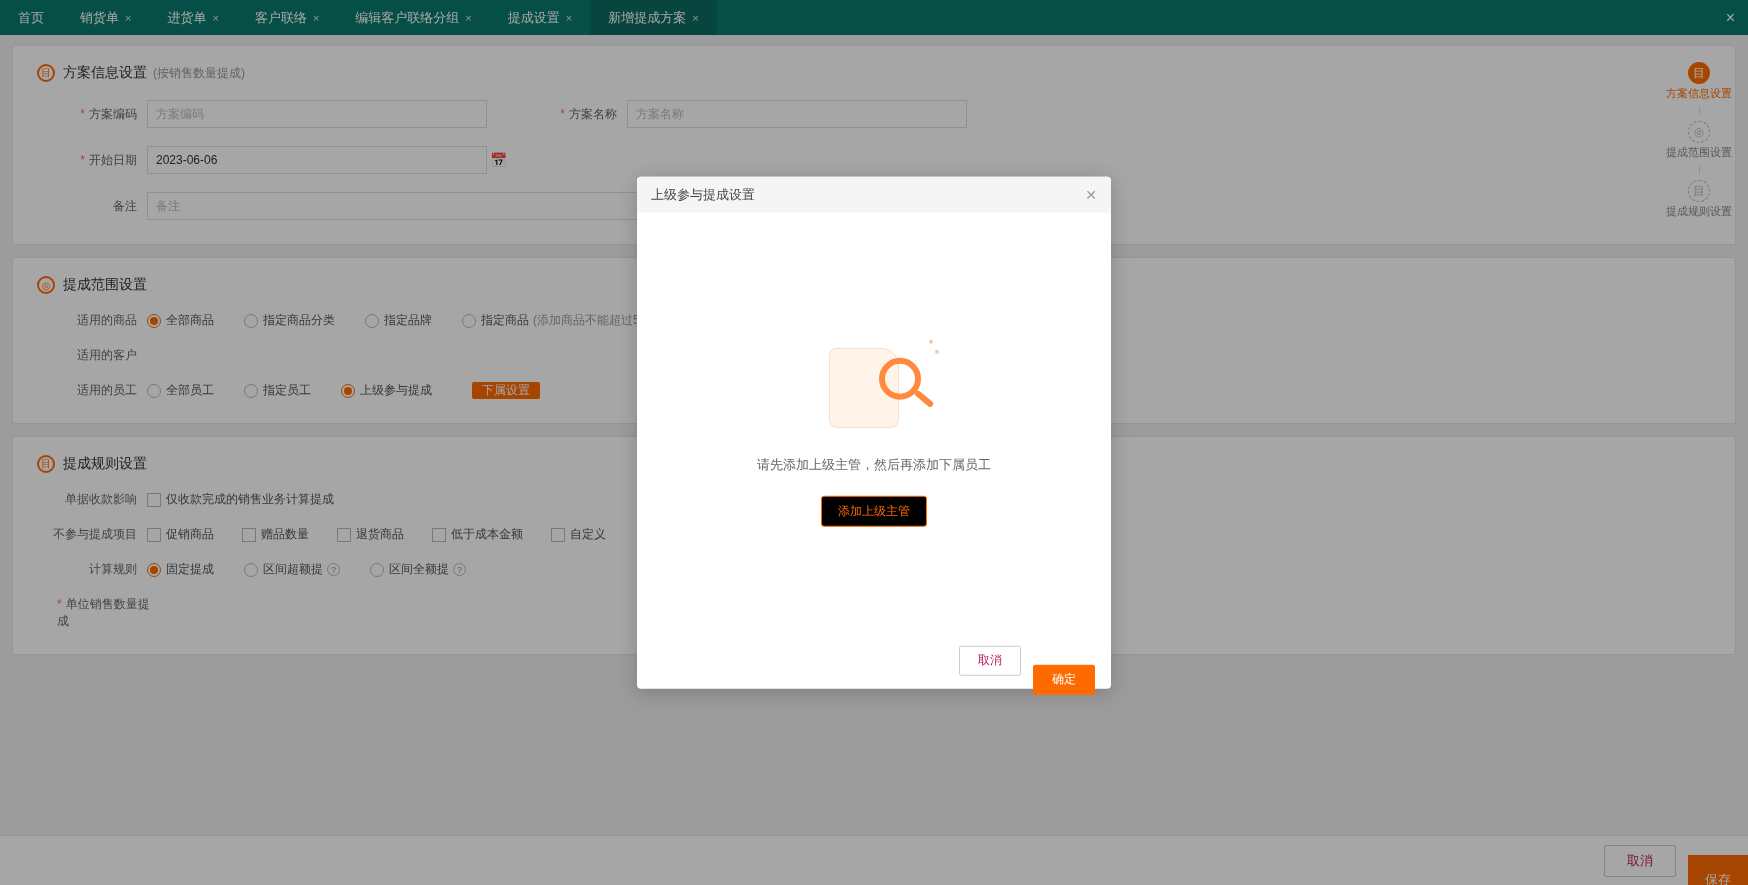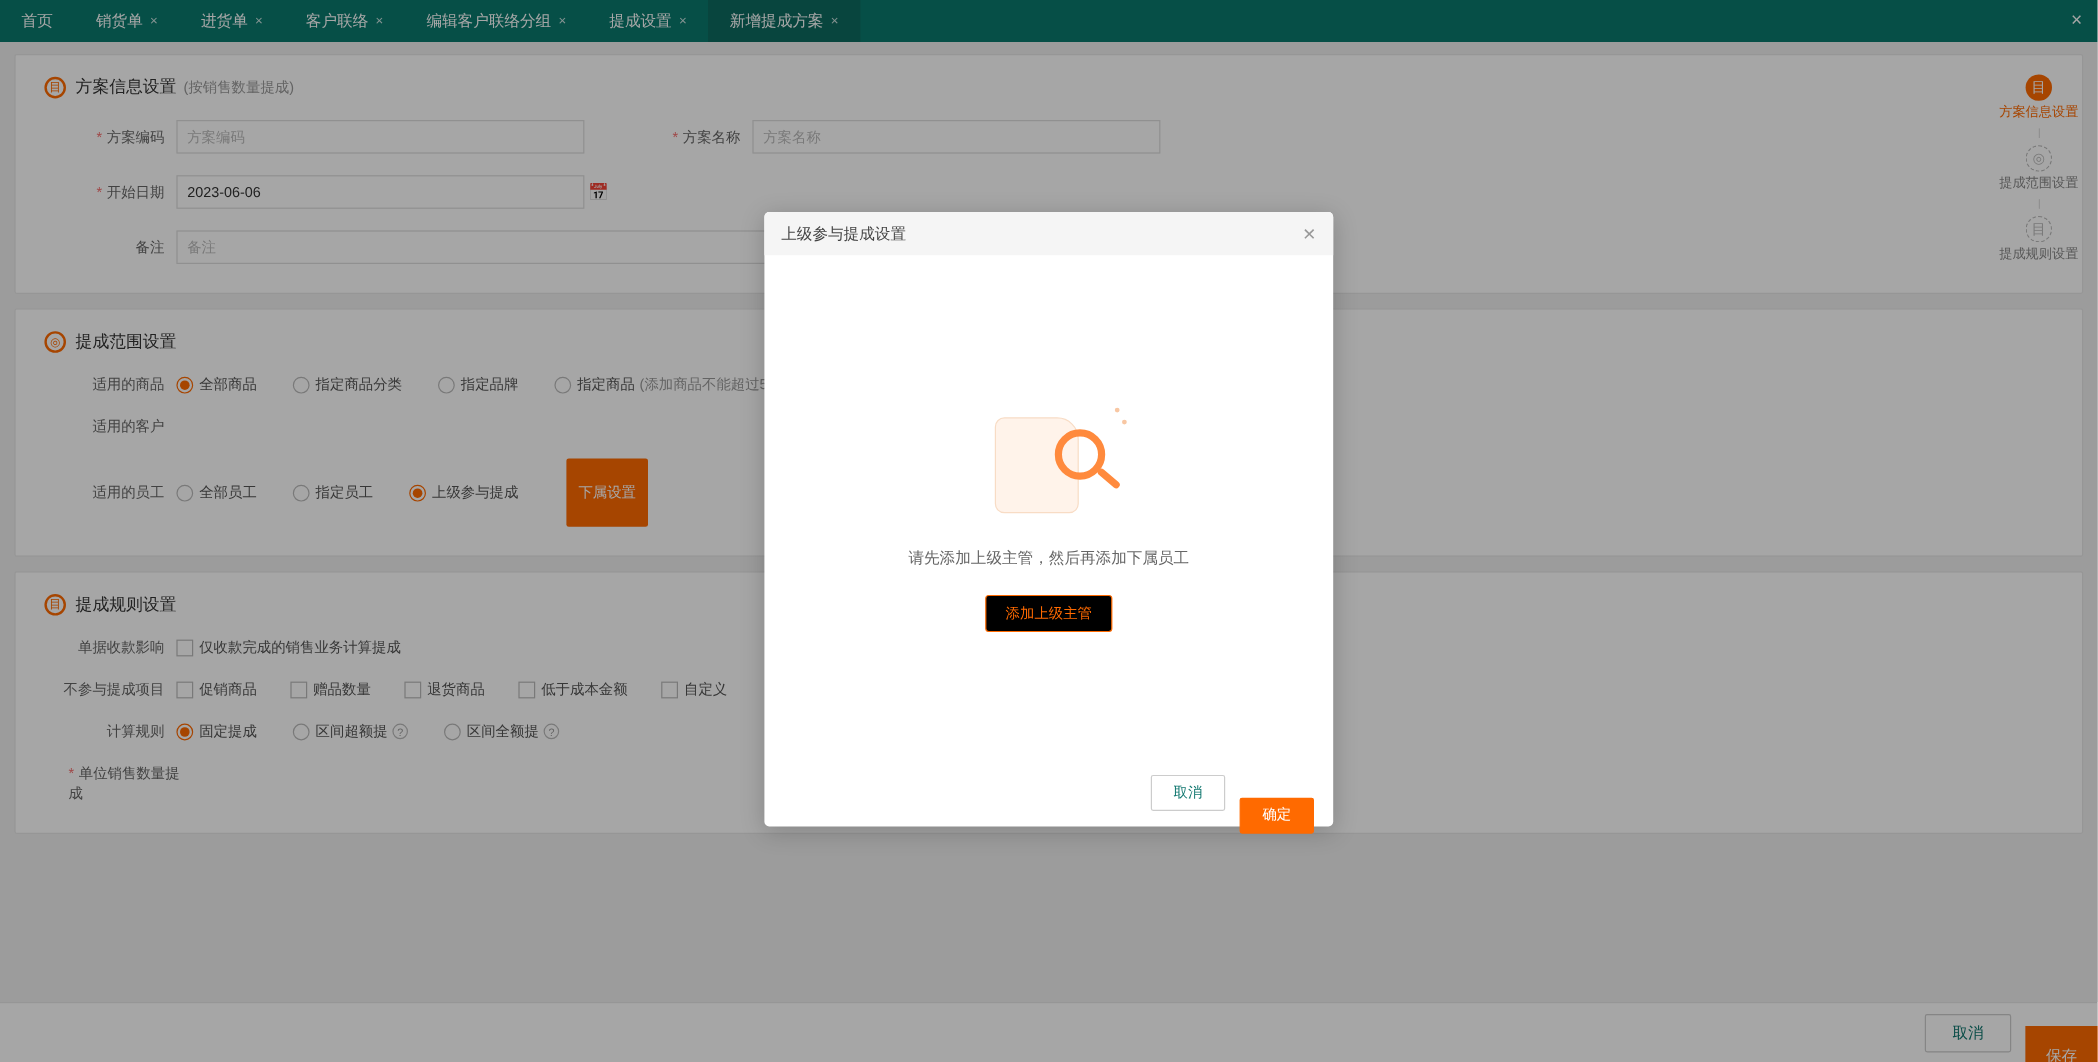--- a/index.html
+++ b/index.html
@@ -33,37 +33,37 @@
 .radio { display: flex; align-items: center; cursor: pointer; font-size: 12px; color: #555; }
 .radio .dot { width: 14px; height: 14px; border: 1px solid #bbb; border-radius: 50%; margin-right: 5px; position: relative; }
 .radio.checked .dot { border-color: #ff6a00; }
 .radio.checked .dot::after { content: ""; width: 8px; height: 8px; background: #ff6a00; border-radius: 50%; position: absolute; top: 2px; left: 2px; }
 .radio .hint { color: #999; margin-left: 4px; }
 
 .check-group { display: flex; align-items: center; gap: 28px; flex-wrap: wrap; }
 .check { display: flex; align-items: center; cursor: pointer; font-size: 12px; color: #555; }
 .check .box { width: 14px; height: 14px; border: 1px solid #bbb; margin-right: 5px; }
 
-.btn-small { background: #ff6a00; color: #fff; border: none; padding: 20px 10px; font-size: 12px; border-radius: 2px; cursor: pointer; margin-left: 10px; }
+.btn-small { background: #ff6a00; color: #fff; border: none; padding: 0 10px; font-size: 12px; border-radius: 2px; cursor: pointer; margin-left: 10px; }
 
 .q-icon { width: 13px; height: 13px; border: 1px solid #bbb; border-radius: 50%; display: inline-flex; align-items: center; justify-content: center; font-size: 9px; color: #999; margin-left: 4px; }
 
 
 .right-nav { position: absolute; right: 16px; top: 60px; display: flex; flex-direction: column; align-items: center; gap: 4px; }
 .right-nav-item { display: flex; flex-direction: column; align-items: center; font-size: 11px; color: #888; cursor: pointer; padding: 2px 0; }
 .right-nav-item.active { color: #ff6a00; }
 .right-nav-item .nav-icon { width: 22px; height: 22px; border-radius: 50%; display: flex; align-items: center; justify-content: center; margin-bottom: 2px; font-size: 12px; }
 .right-nav-item.active .nav-icon { background: #ff6a00; color: #fff; }
 .right-nav-item:not(.active) .nav-icon { border: 1px dashed #bbb; color: #bbb; }
 .right-nav .line { width: 1px; height: 8px; background: #ddd; }
 
 
 .footer { position: absolute; bottom: 0; left: 0; right: 0; height: 50px; background: #fff; border-top: 1px solid #e6e6e6; display: flex; align-items: center; justify-content: flex-end; padding: 0 0 0 20px; }
 .btn { height: 32px; padding: 0 22px; font-size: 13px; border-radius: 2px; cursor: pointer; margin-right: 12px; }
-.btn-default { background: #fff; border: 1px solid #ccc; color: #0f766e; }
+.btn-default { background: #fff; border: 1px solid #ccc; color: #be185d; }
 .btn-primary { background: #ff6a00; border: 1px solid #ff6a00; color: #fff; margin-top: 38px; }
 .footer .btn-primary { margin-right: 0; height: 50px; border-radius: 0; padding: 0 16px; }
 
 
 .overlay { position: absolute; inset: 0; background: rgba(0,0,0,.35); z-index: 100; }
 .modal { position: absolute; left: 50%; top: 50%; transform: translate(-50%, -52%); width: 474px; background: #fff; border-radius: 4px; box-shadow: 0 4px 20px rgba(0,0,0,.2); z-index: 101; }
 .modal-header { height: 36px; background: #f5f5f5; display: flex; align-items: center; padding: 0 14px; font-size: 13px; color: #444; border-radius: 4px 4px 0 0; }
 .modal-close { margin-left: auto; color: #999; cursor: pointer; font-size: 14px; }
 .modal-body { padding: 40px 20px 30px; min-height: 420px; display: flex; flex-direction: column; align-items: center; justify-content: center; }
 .empty-illus { width: 130px; height: 110px; margin-bottom: 18px; position: relative; }

